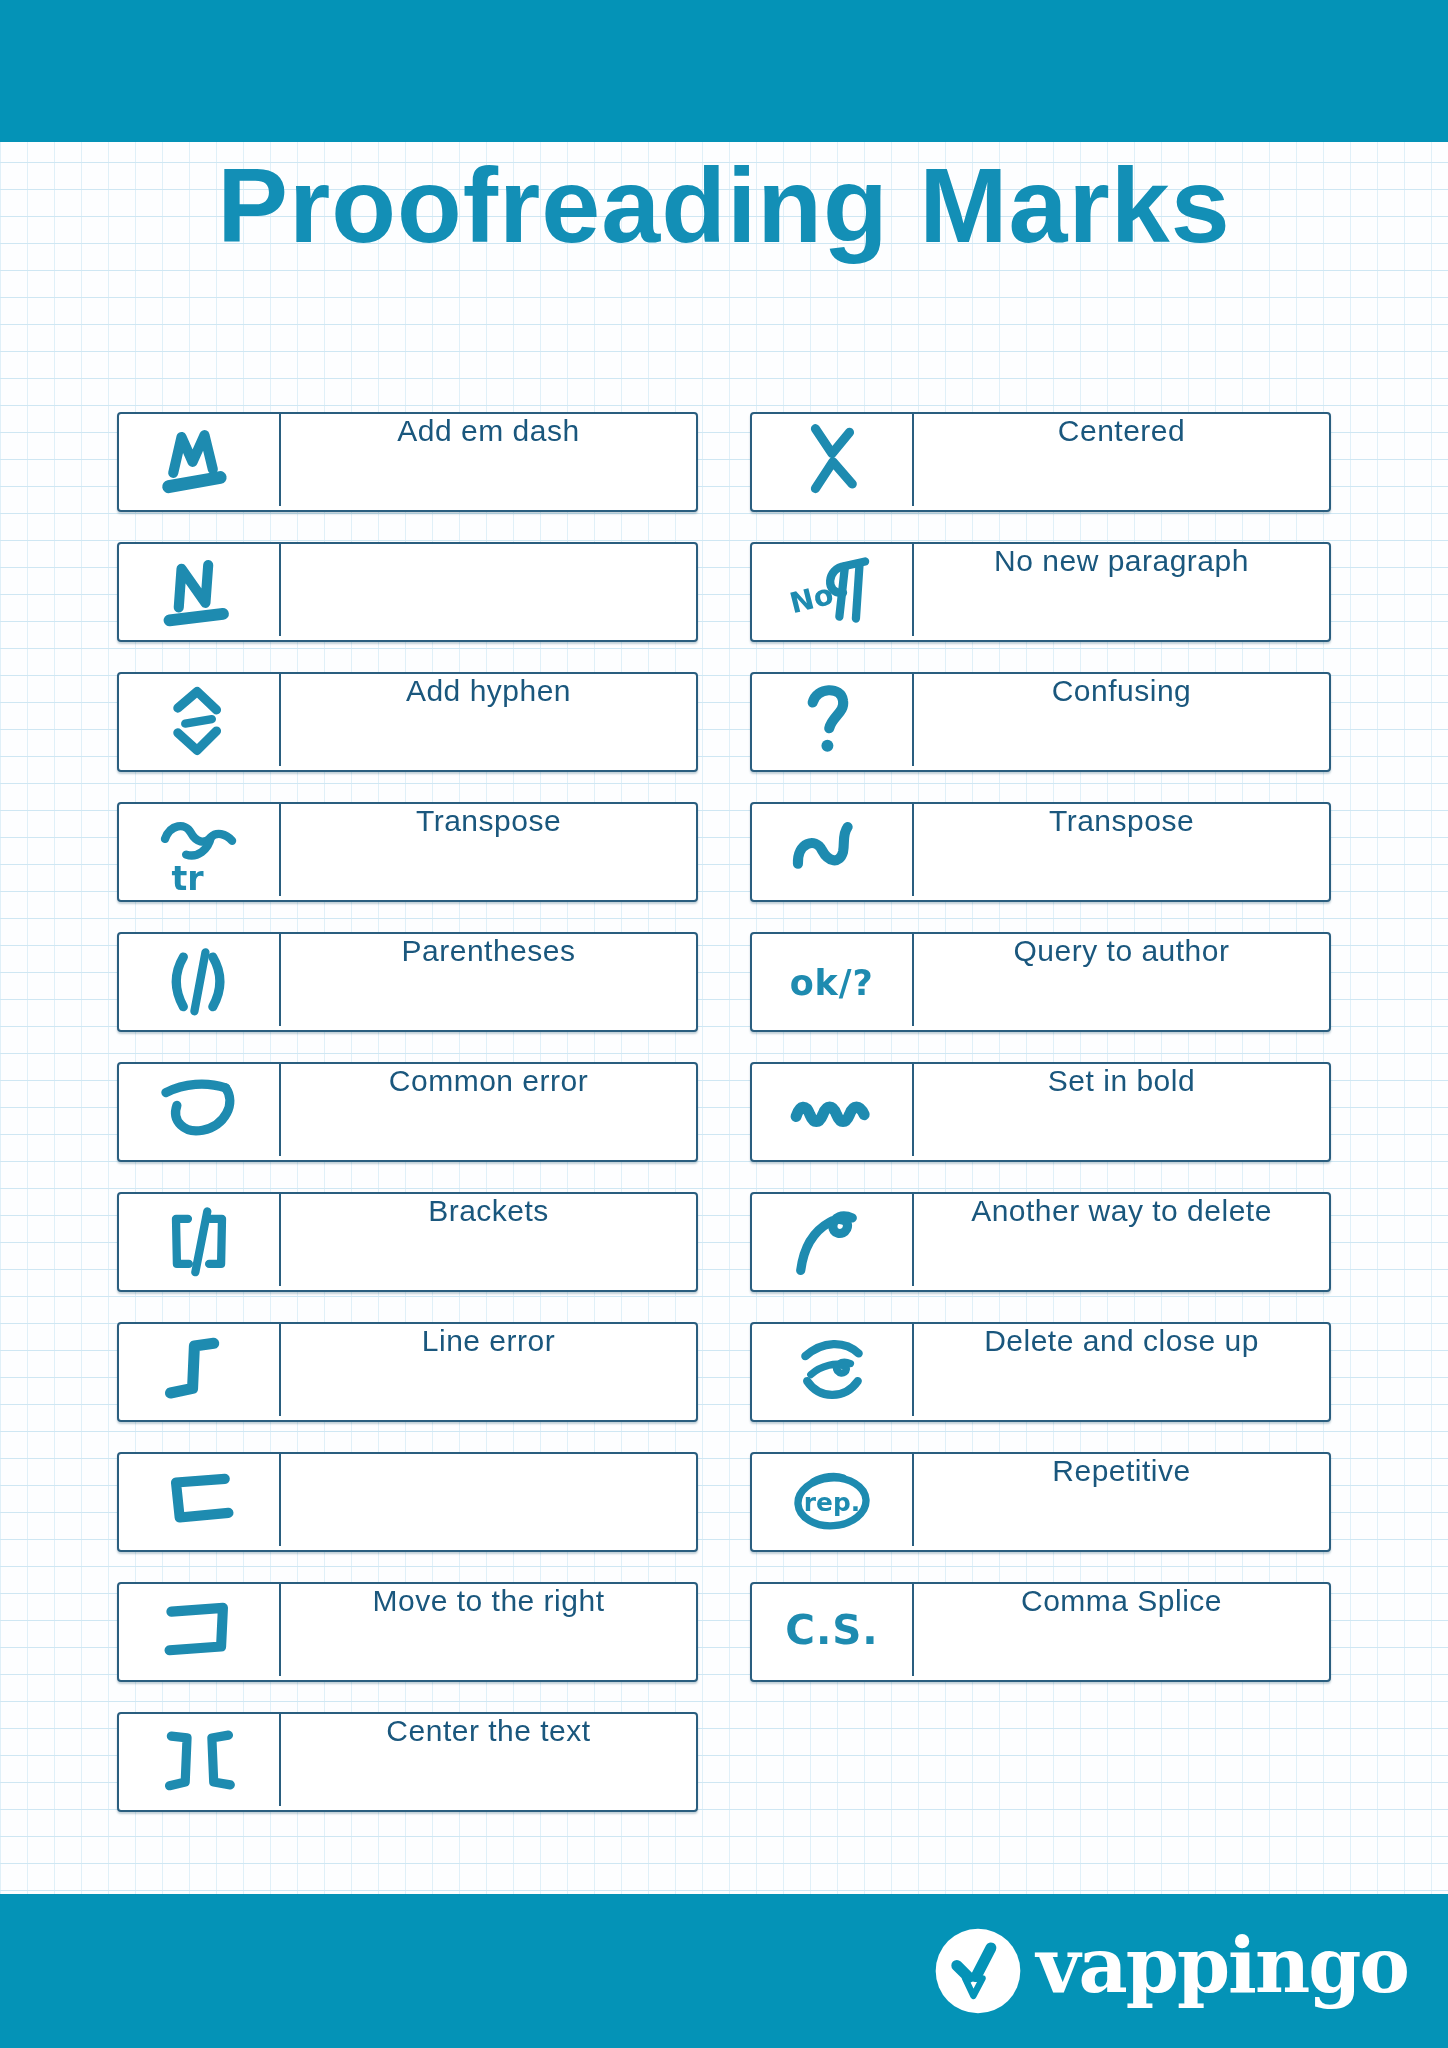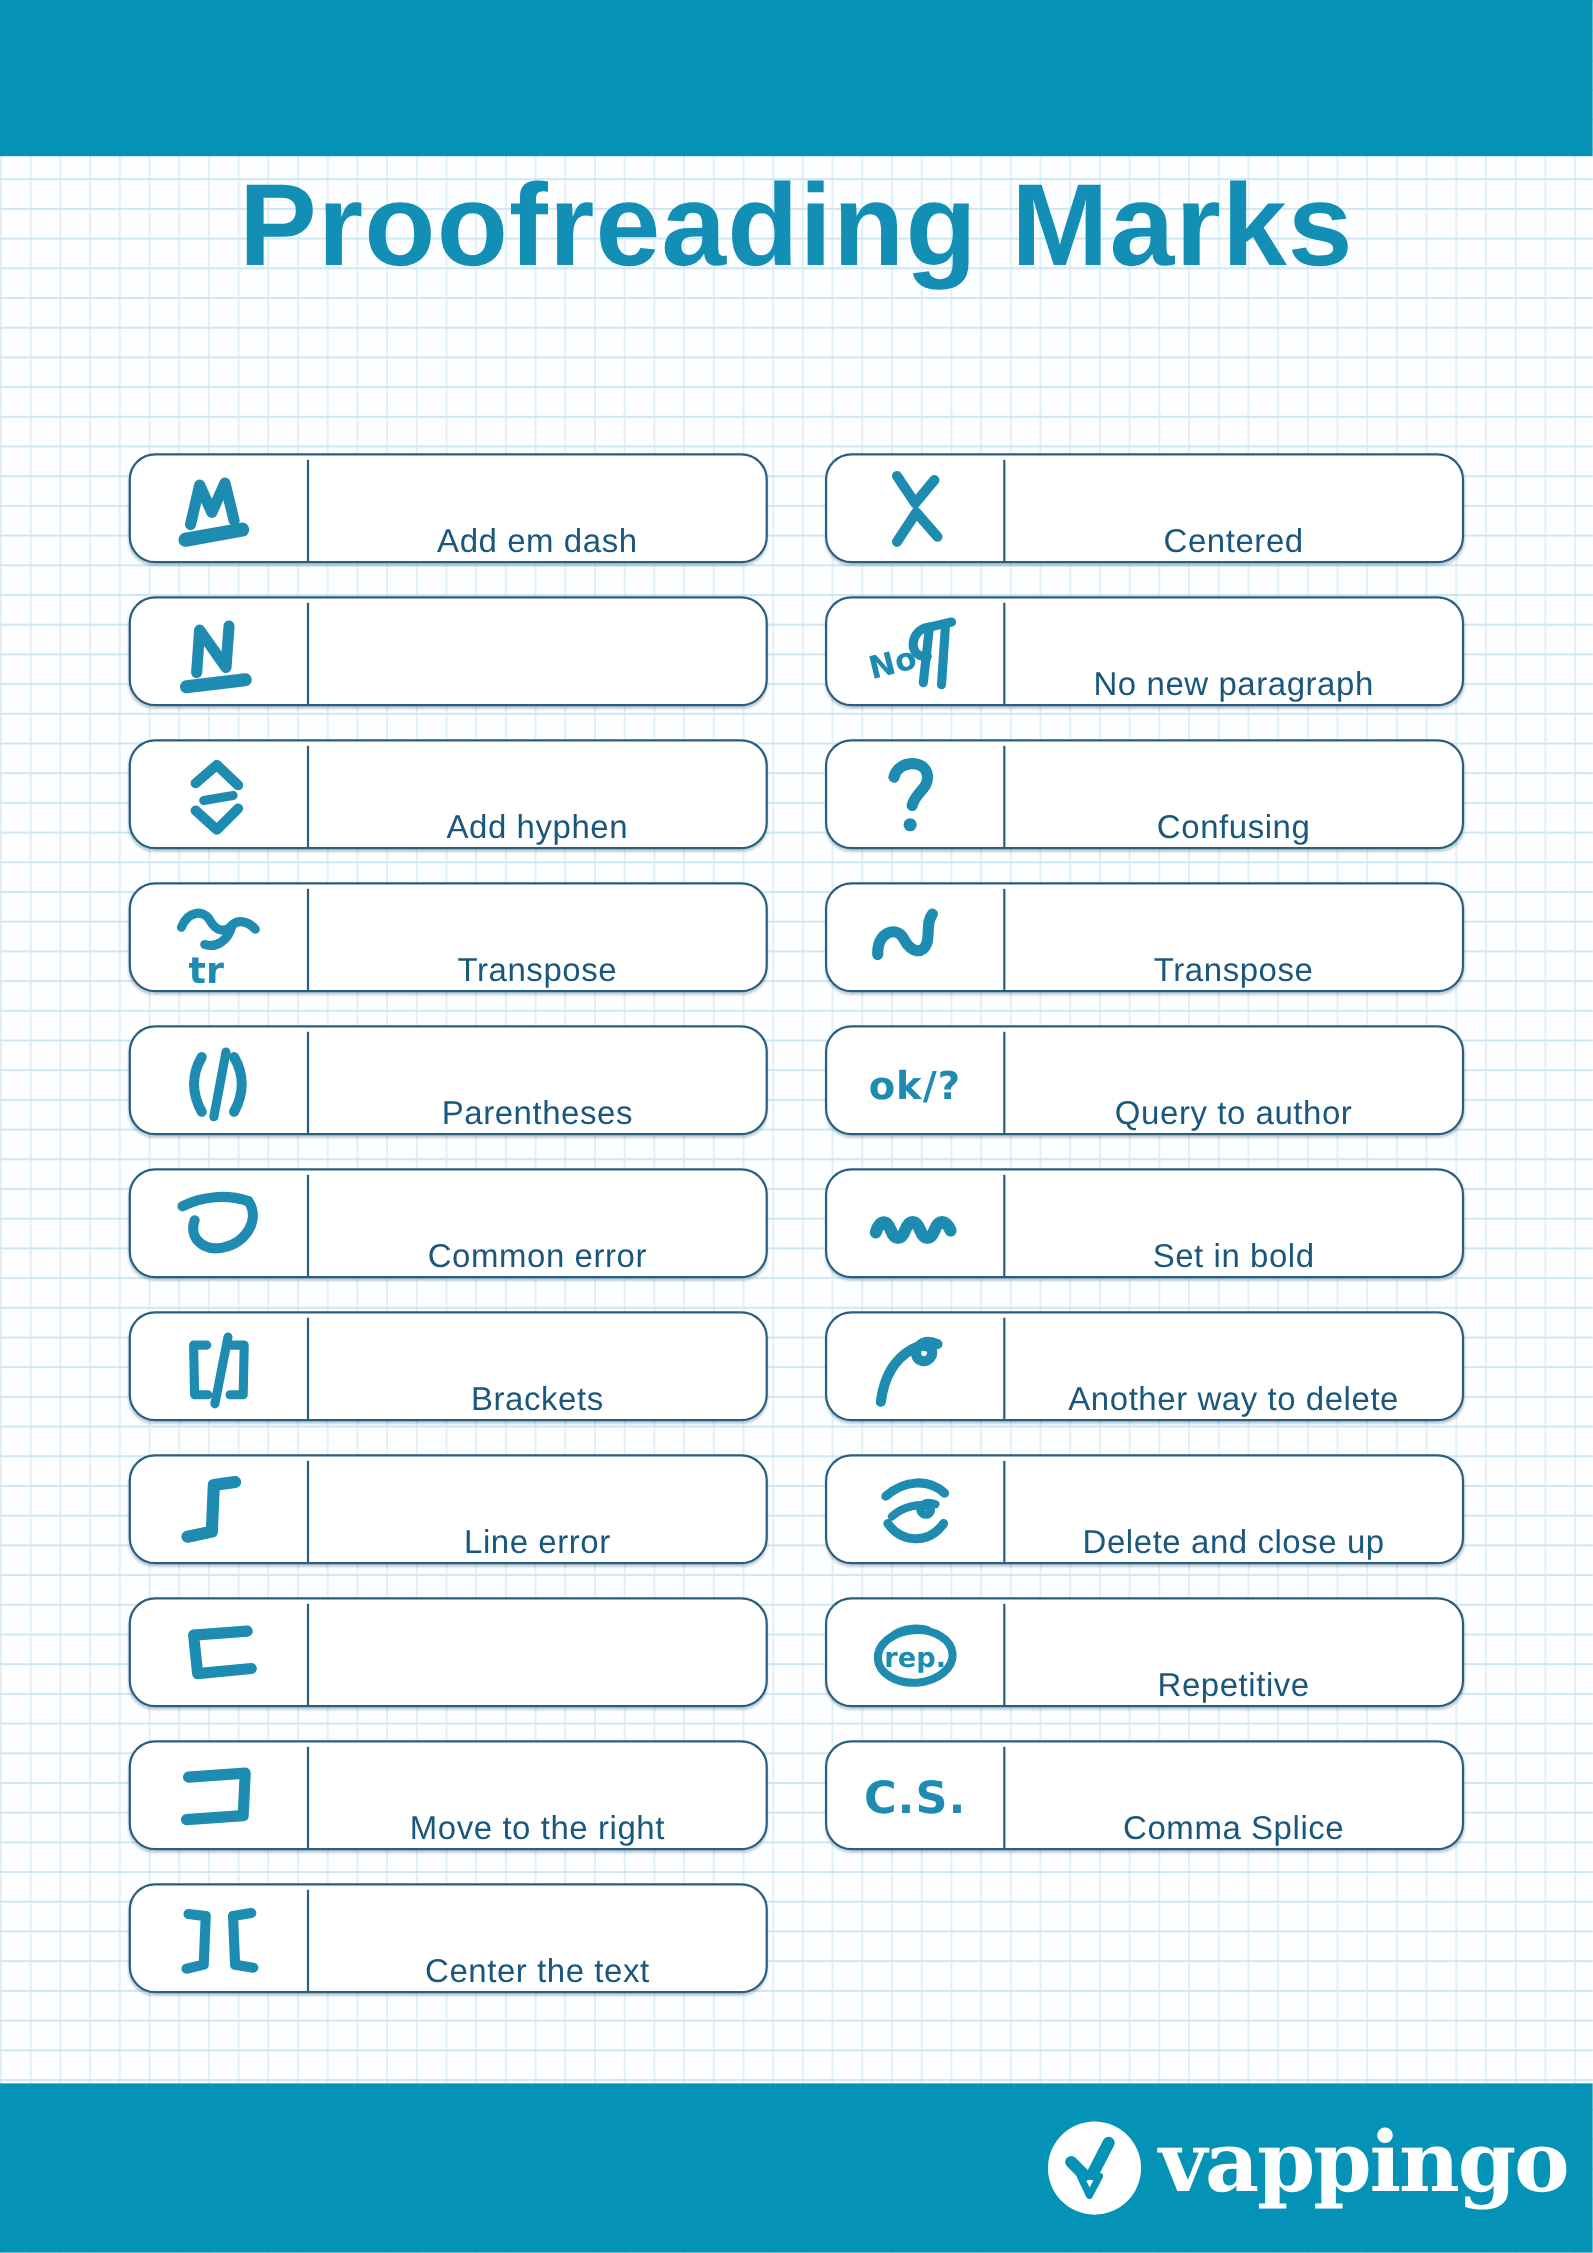--- a/index.html
+++ b/index.html
@@ -38,40 +38,40 @@
   .cards-region{
     position:absolute;top:412px;left:117px;right:117px;
     display:flex;gap:52px;
   }
   .card-col{
     flex:1;display:grid;grid-auto-rows:100px;row-gap:30px;
   }
   .card{
     background:var(--card-bg);
     border:2px solid var(--card-border);
-    border-radius:24px;
-    display:flex;align-items:flex-end;overflow:hidden;
+    border-radius:4px;
+    display:flex;align-items:flex-start;overflow:hidden;
     box-shadow:0 2px 2px rgba(20,70,100,.25);
   }
   .icon-cell{
     width:160px;flex:0 0 160px;
     border-right:2px solid var(--card-border);
     display:flex;align-items:center;justify-content:center;
   }
   svg.mark{width:94px;height:92px;color:var(--mark-teal);overflow:visible;}
   .label-cell{
     flex:1;display:flex;align-items:center;justify-content:center;
     font-size:30px;color:var(--label-navy);
     letter-spacing:0.5px;white-space:nowrap;
   }
   .bottom-bar{
     position:absolute;left:0;bottom:0;width:100%;height:154px;
     background:var(--teal-bar);
     display:flex;align-items:center;justify-content:flex-end;
-    padding-right:23px;box-sizing:border-box;gap:12px;
+    padding-right:40px;box-sizing:border-box;gap:12px;
   }
   .logo-badge{width:92px;height:92px;flex:0 0 92px;}
   .brand-word{
     font-family:"DejaVu Serif",serif;font-weight:bold;
     font-size:76px;color:var(--logo-white);letter-spacing:-2px;
     line-height:1;padding-bottom:10px;
   }
   .defs-holder{position:absolute;width:0;height:0;overflow:hidden;}
   .defs-holder text, svg.mark text{
     font-family:"DejaVu Sans","Liberation Sans",sans-serif;

